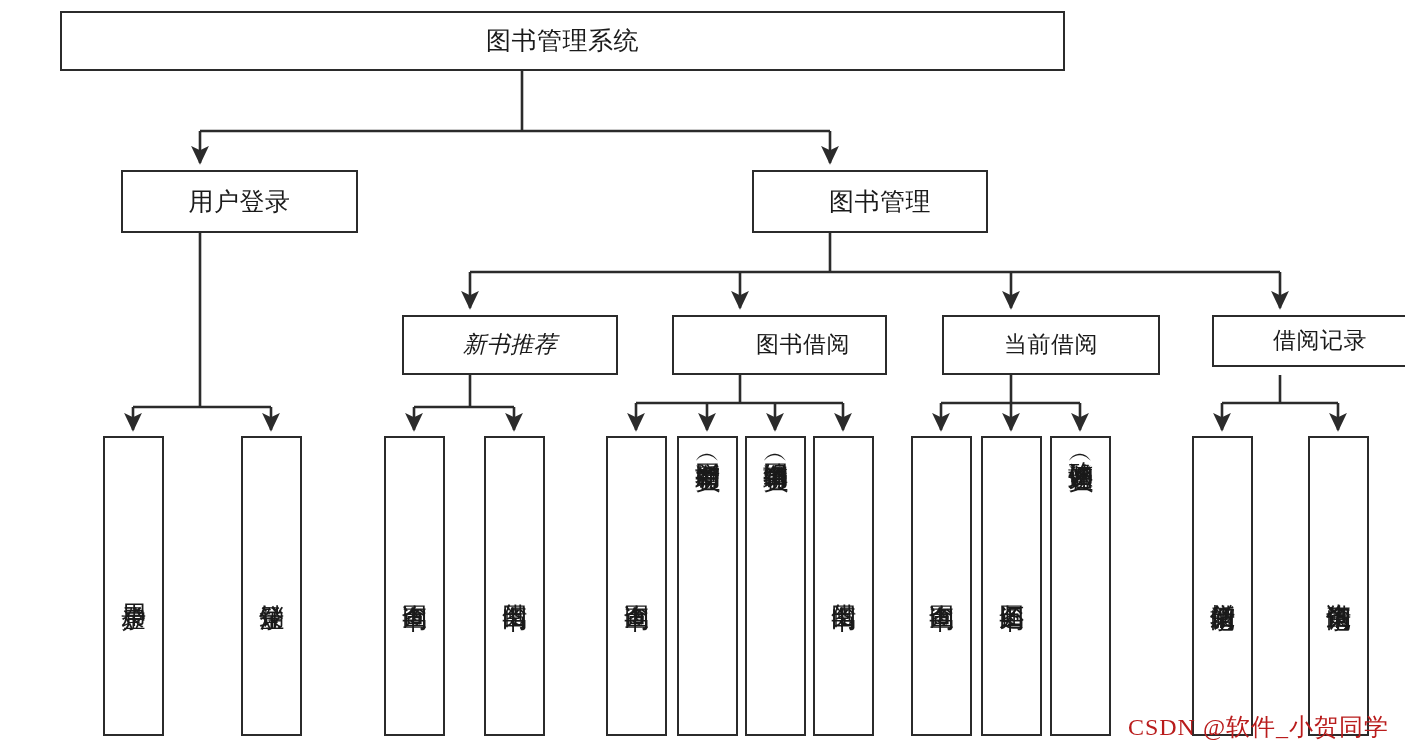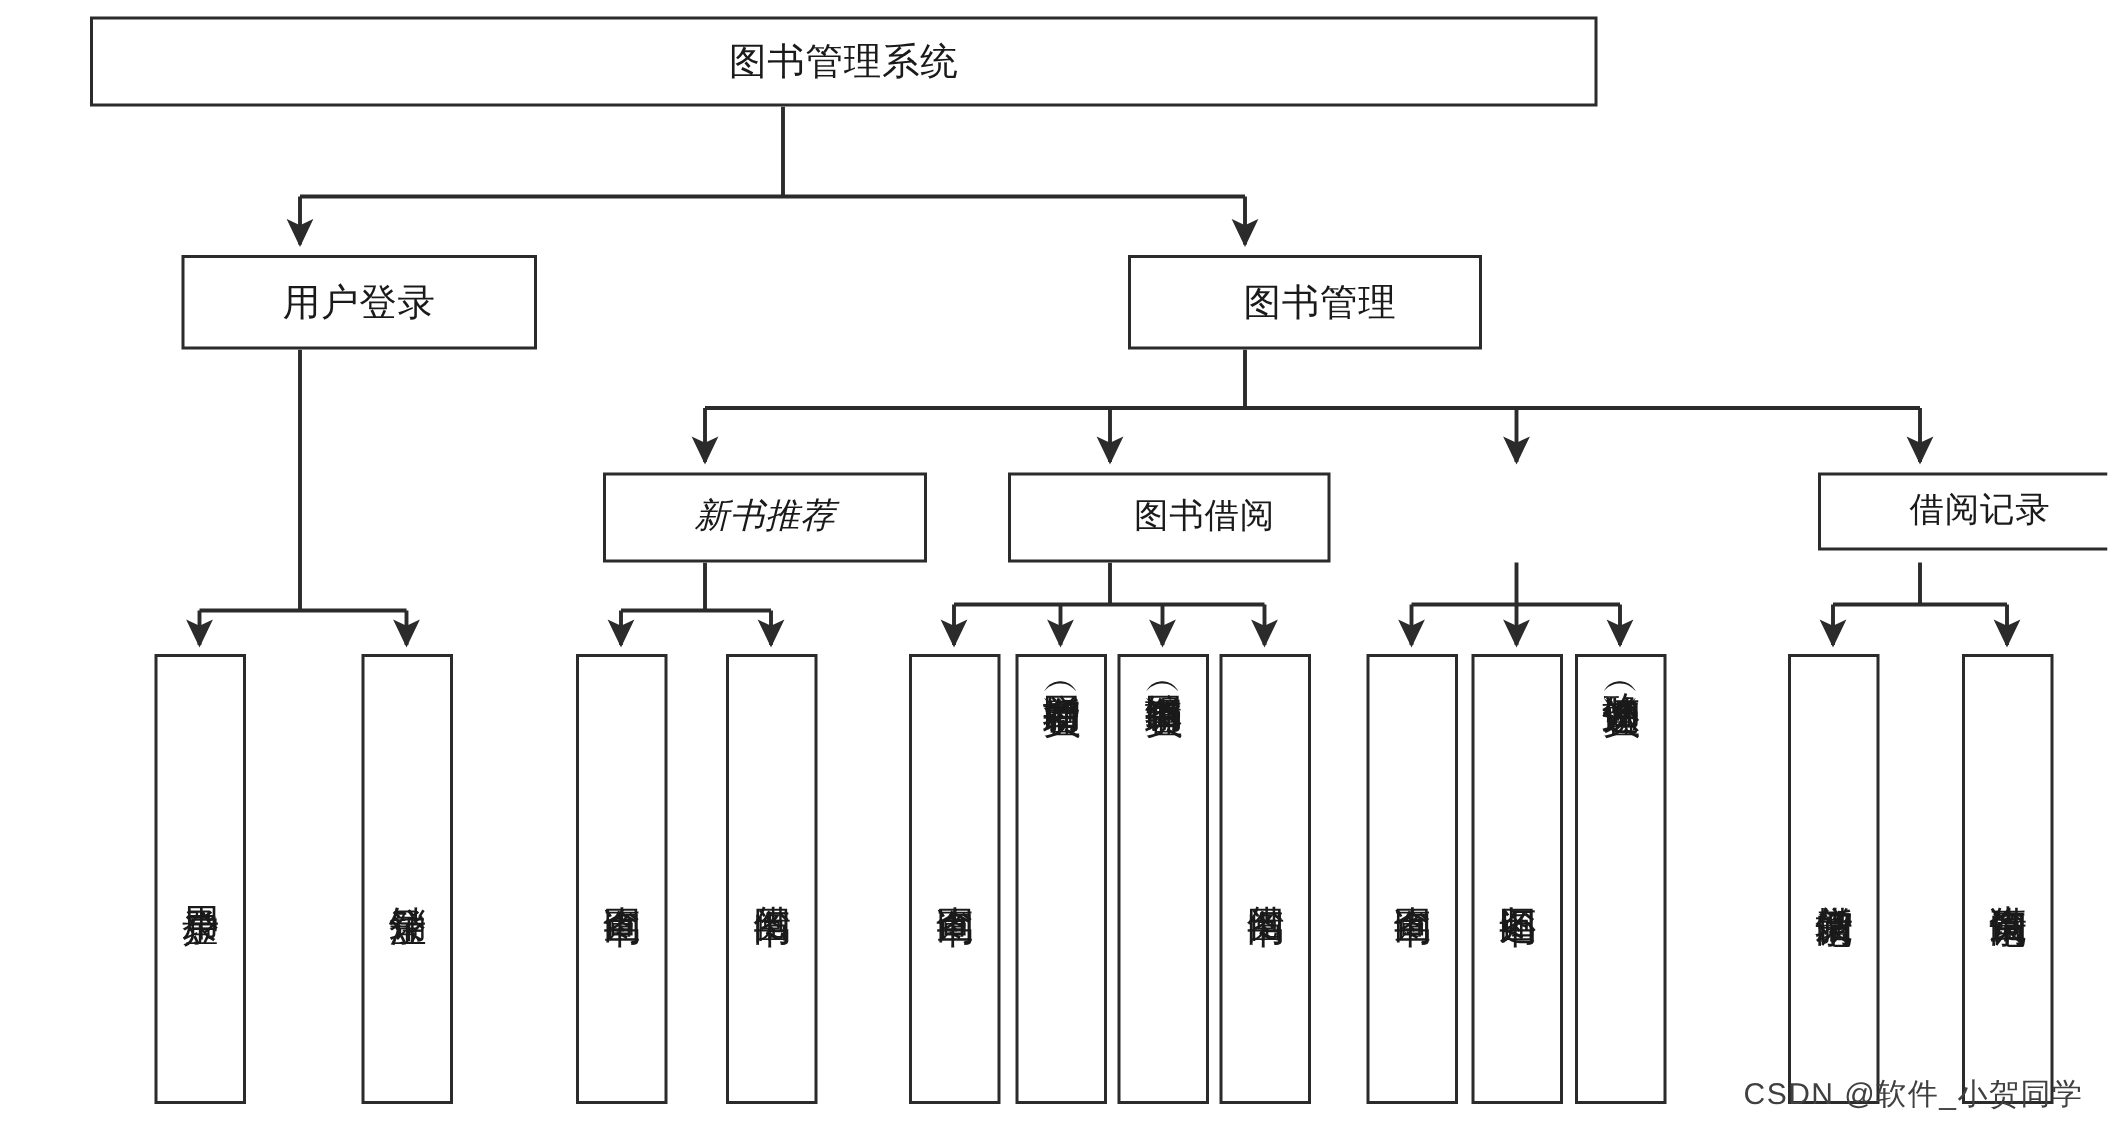--- a/index.html
+++ b/index.html
@@ -58,26 +58,26 @@
     white-space: nowrap;
   }
   .node.leaf.tall {
     justify-content: flex-start;
     padding-top: 4px;
   }
   #watermark {
     position: absolute;
     right: 16px;
     bottom: 4px;
-    font-size: 20px;
-    color: #404040;
+    font-size: 24px;
+    color: #b91c1c;
     letter-spacing: 1px;
     z-index: 5;
     white-space: nowrap;
-    font-family: Liberation Sans, sans-serif;
+    font-family: Liberation Serif, serif;
   }
 </style>
 </head>
 <body>
 
 <div id="diagram">
 
   <svg id="edges" viewBox="0 0 1405 747" width="1405" height="747">
     <defs>
       <marker id="arrow" viewBox="0 0 12 12" refX="10.5" refY="6" markerWidth="7.5" markerHeight="7.5" orient="auto-start-reverse">
@@ -129,20 +129,21 @@
     </g>
   </svg>
 
   <div class="node h" style="left:20px; top:11px; width:1005px; height:60px;">图书管理系统</div>
 
   <div class="node h" style="left:81px; top:170px; width:237px; height:63px;">用户登录</div>
   <div class="node h" style="left:712px; top:170px; width:236px; height:63px;padding-left:20px;">图书管理</div>
 
   <div class="node h lvl3" style="left:362px; top:315px; width:216px; height:60px;font-style:italic;">新书推荐</div>
   <div class="node h lvl3" style="left:632px; top:315px; width:215px; height:60px;padding-left:47px;">图书借阅</div>
+  <div class="node h lvl3" style="left:902px; top:315px; width:218px; height:60px;">当前借阅</div>
   <div class="node h lvl3" style="left:1172px; top:315px; width:216px; height:52px;">借阅记录</div>
 
   <div class="node leaf" style="left:103px; top:436px; width:61px; height:300px;">用户登录</div>
   <div class="node leaf" style="left:241px; top:436px; width:61px; height:300px;">注销登录</div>
 
   <div class="node leaf" style="left:384px; top:436px; width:61px; height:300px;">查询图书</div>
   <div class="node leaf" style="left:484px; top:436px; width:61px; height:300px;">借阅图书</div>
 
   <div class="node leaf" style="left:606px; top:436px; width:61px; height:300px;">查询图书</div>
   <div class="node leaf tall" style="left:677px; top:436px; width:61px; height:300px;">新增图书（管理员）</div>

